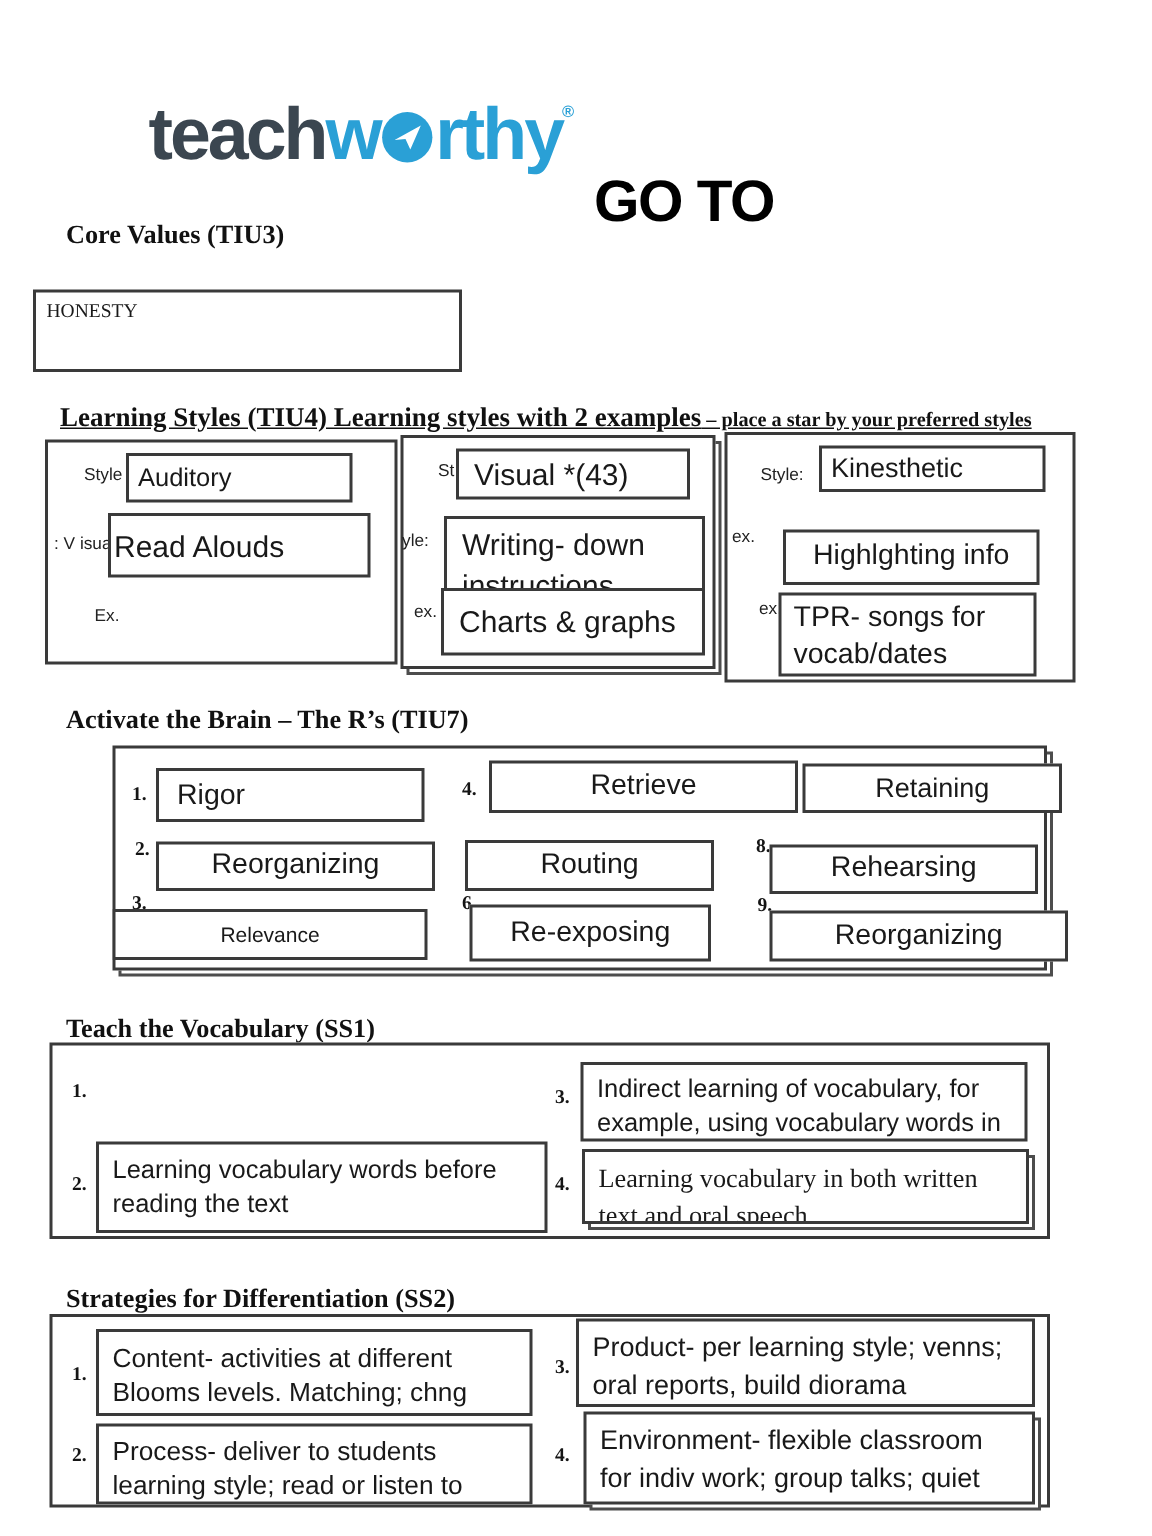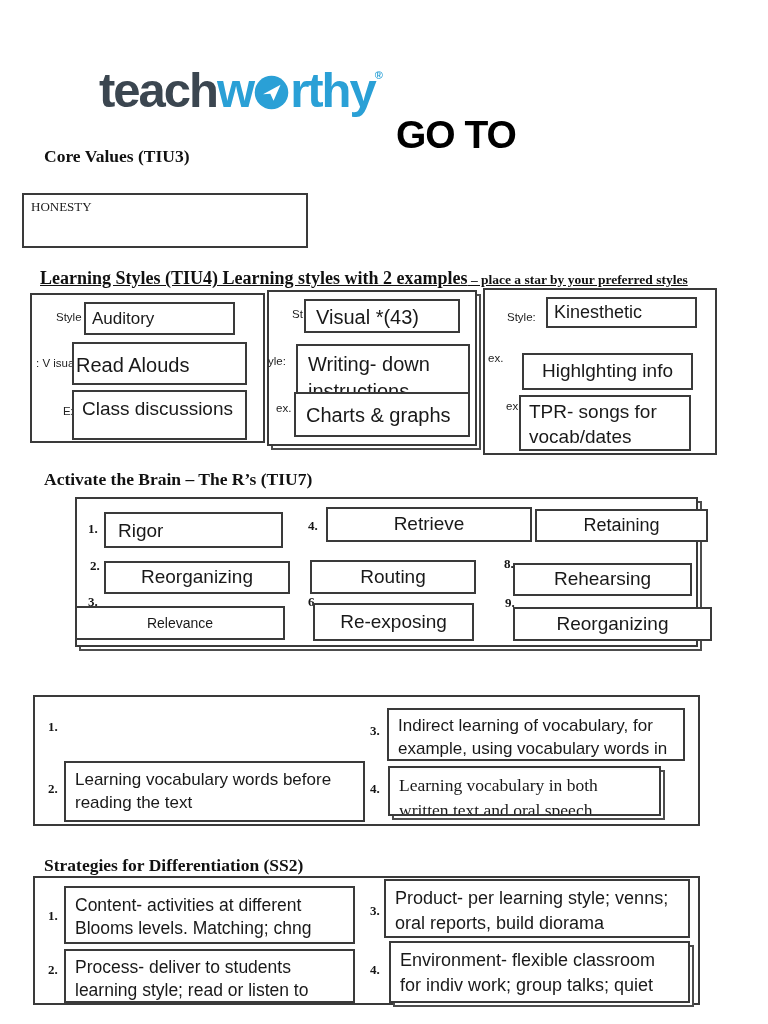--- a/index.html
+++ b/index.html
@@ -42,21 +42,20 @@
   <div class="abs h-serif" style="left:40px;top:268px;font-size:18px;text-decoration:underline;">
     <span>Learning Styles (TIU4) Learning styles with 2 examples</span><span style="font-size:13.5px;"> – place a star by your preferred styles</span>
   </div>
 
   <div class="obox" style="left:30px;top:293px;width:235px;height:150px;"></div>
   <div class="lbl" style="left:56px;top:311px;">Style</div>
   <div class="abox" style="left:84px;top:302px;width:151px;height:33px;font-size:17px;padding:4px 6px;">Auditory</div>
   <div class="lbl" style="left:36px;top:357px;">: V isual</div>
   <div class="abox" style="left:72px;top:342px;width:175px;height:43px;font-size:20px;padding:8px 2px;">Read Alouds</div>
   <div class="lbl" style="left:63px;top:405px;">Ex.</div>
-  <div class="abox" style="left:72px;top:390px;width:175px;height:50px;font-size:19px;padding:5px 8px;">Class discussions</div>
 
   <div class="obox sh" style="left:267px;top:290px;width:210px;height:156px;"></div>
   <div class="lbl" style="left:292px;top:308px;">St</div>
   <div class="abox" style="left:304px;top:299px;width:156px;height:34px;font-size:20px;padding:3px 10px;">Visual *(43)</div>
   <div class="lbl" style="left:268px;top:355px;">yle:</div>
   <div class="abox" style="left:296px;top:344px;width:174px;height:50px;font-size:20px;line-height:27px;padding:5px 10px;">Writing- down instructions</div>
   <div class="lbl" style="left:276px;top:402px;">ex.</div>
   <div class="abox" style="left:294px;top:392px;width:176px;height:45px;font-size:20px;padding:8px 10px;">Charts &amp; graphs</div>
 
   <div class="obox" style="left:483px;top:288px;width:234px;height:167px;"></div>
@@ -83,32 +82,33 @@
   <div class="num" style="left:504px;top:556px;">8.</div>
   <div class="abox ctr" style="left:513px;top:563px;width:179px;height:33px;font-size:19px;">Rehearsing</div>
 
   <div class="num" style="left:88px;top:594px;">3.</div>
   <div class="abox ctr" style="left:75px;top:606px;width:210px;height:34px;font-size:14px;">Relevance</div>
   <div class="num" style="left:308px;top:594px;">6.</div>
   <div class="abox ctr" style="left:313px;top:603px;width:161px;height:38px;font-size:19px;">Re-exposing</div>
   <div class="num" style="left:505px;top:595px;">9.</div>
   <div class="abox ctr" style="left:513px;top:607px;width:199px;height:34px;font-size:19px;">Reorganizing</div>
 
+  <div class="abs h-serif" style="left:44px;top:675px;font-size:17.5px;">Teach the Vocabulary (SS1)</div>
   <div class="obox" style="left:33px;top:695px;width:667px;height:131px;"></div>
 
   <div class="num" style="left:48px;top:719px;">1.</div>
 
   <div class="num" style="left:370px;top:723px;">3.</div>
   <div class="abox" style="left:387px;top:708px;width:298px;height:53px;font-size:17px;line-height:23px;padding:4px 9px;">Indirect learning of vocabulary, for example, using vocabulary words in</div>
 
   <div class="num" style="left:48px;top:781px;">2.</div>
   <div class="abox" style="left:64px;top:761px;width:301px;height:61px;font-size:17px;line-height:23px;padding:5px 9px;">Learning vocabulary words before reading the text</div>
 
   <div class="num" style="left:370px;top:781px;">4.</div>
-  <div class="abox sh" style="left:388px;top:766px;width:273px;height:50px;font-family:'Liberation Serif',serif;font-size:17.5px;line-height:25px;padding:5px 9px;">Learning vocabulary in both written text and oral speech</div>
+  <div class="abox sh" style="left:388px;top:766px;width:298px;height:50px;font-family:'Liberation Serif',serif;font-size:17.5px;line-height:25px;padding:5px 9px;">Learning vocabulary in both written text and oral speech</div>
 
   <div class="abs h-serif" style="left:44px;top:855px;font-size:17.5px;">Strategies for Differentiation (SS2)</div>
   <div class="obox" style="left:33px;top:876px;width:667px;height:129px;"></div>
 
   <div class="num" style="left:48px;top:908px;">1.</div>
   <div class="abox" style="left:64px;top:886px;width:291px;height:58px;font-size:17.5px;line-height:23px;padding:6px 9px;">
     <span class="clip3">Content- activities at different Blooms levels. Matching; chng</span>
     <span class="clip3" style="color:#555;">spelling; Providing</span>
   </div>
 

